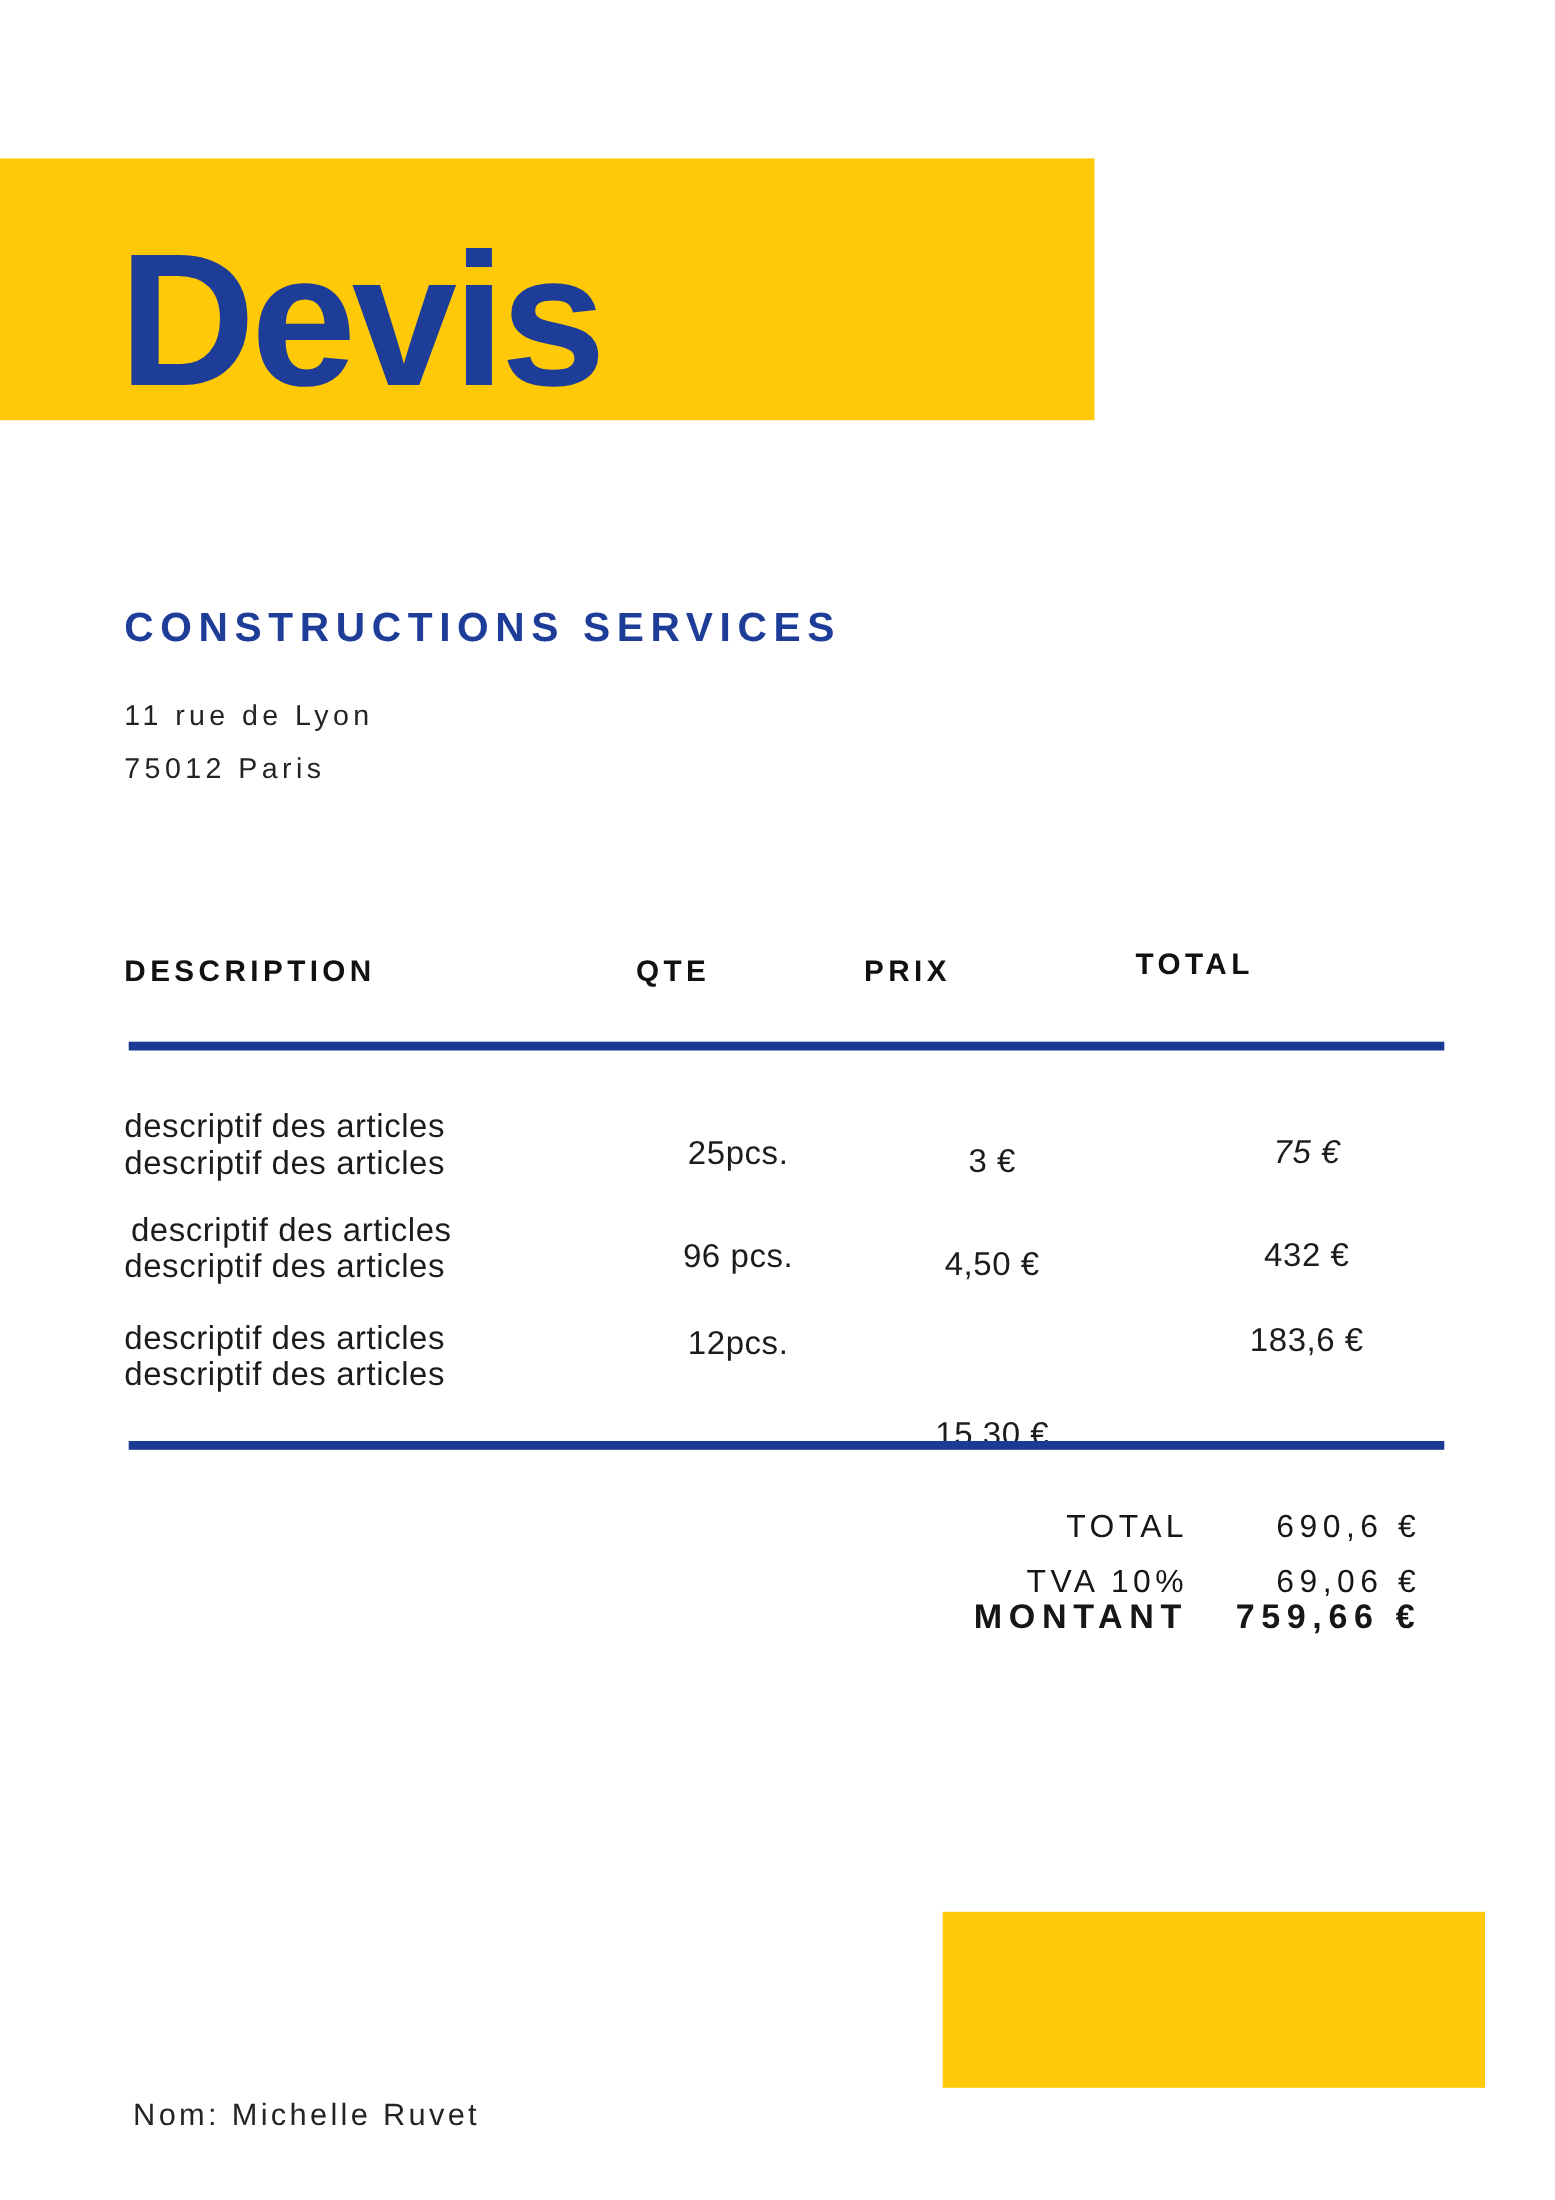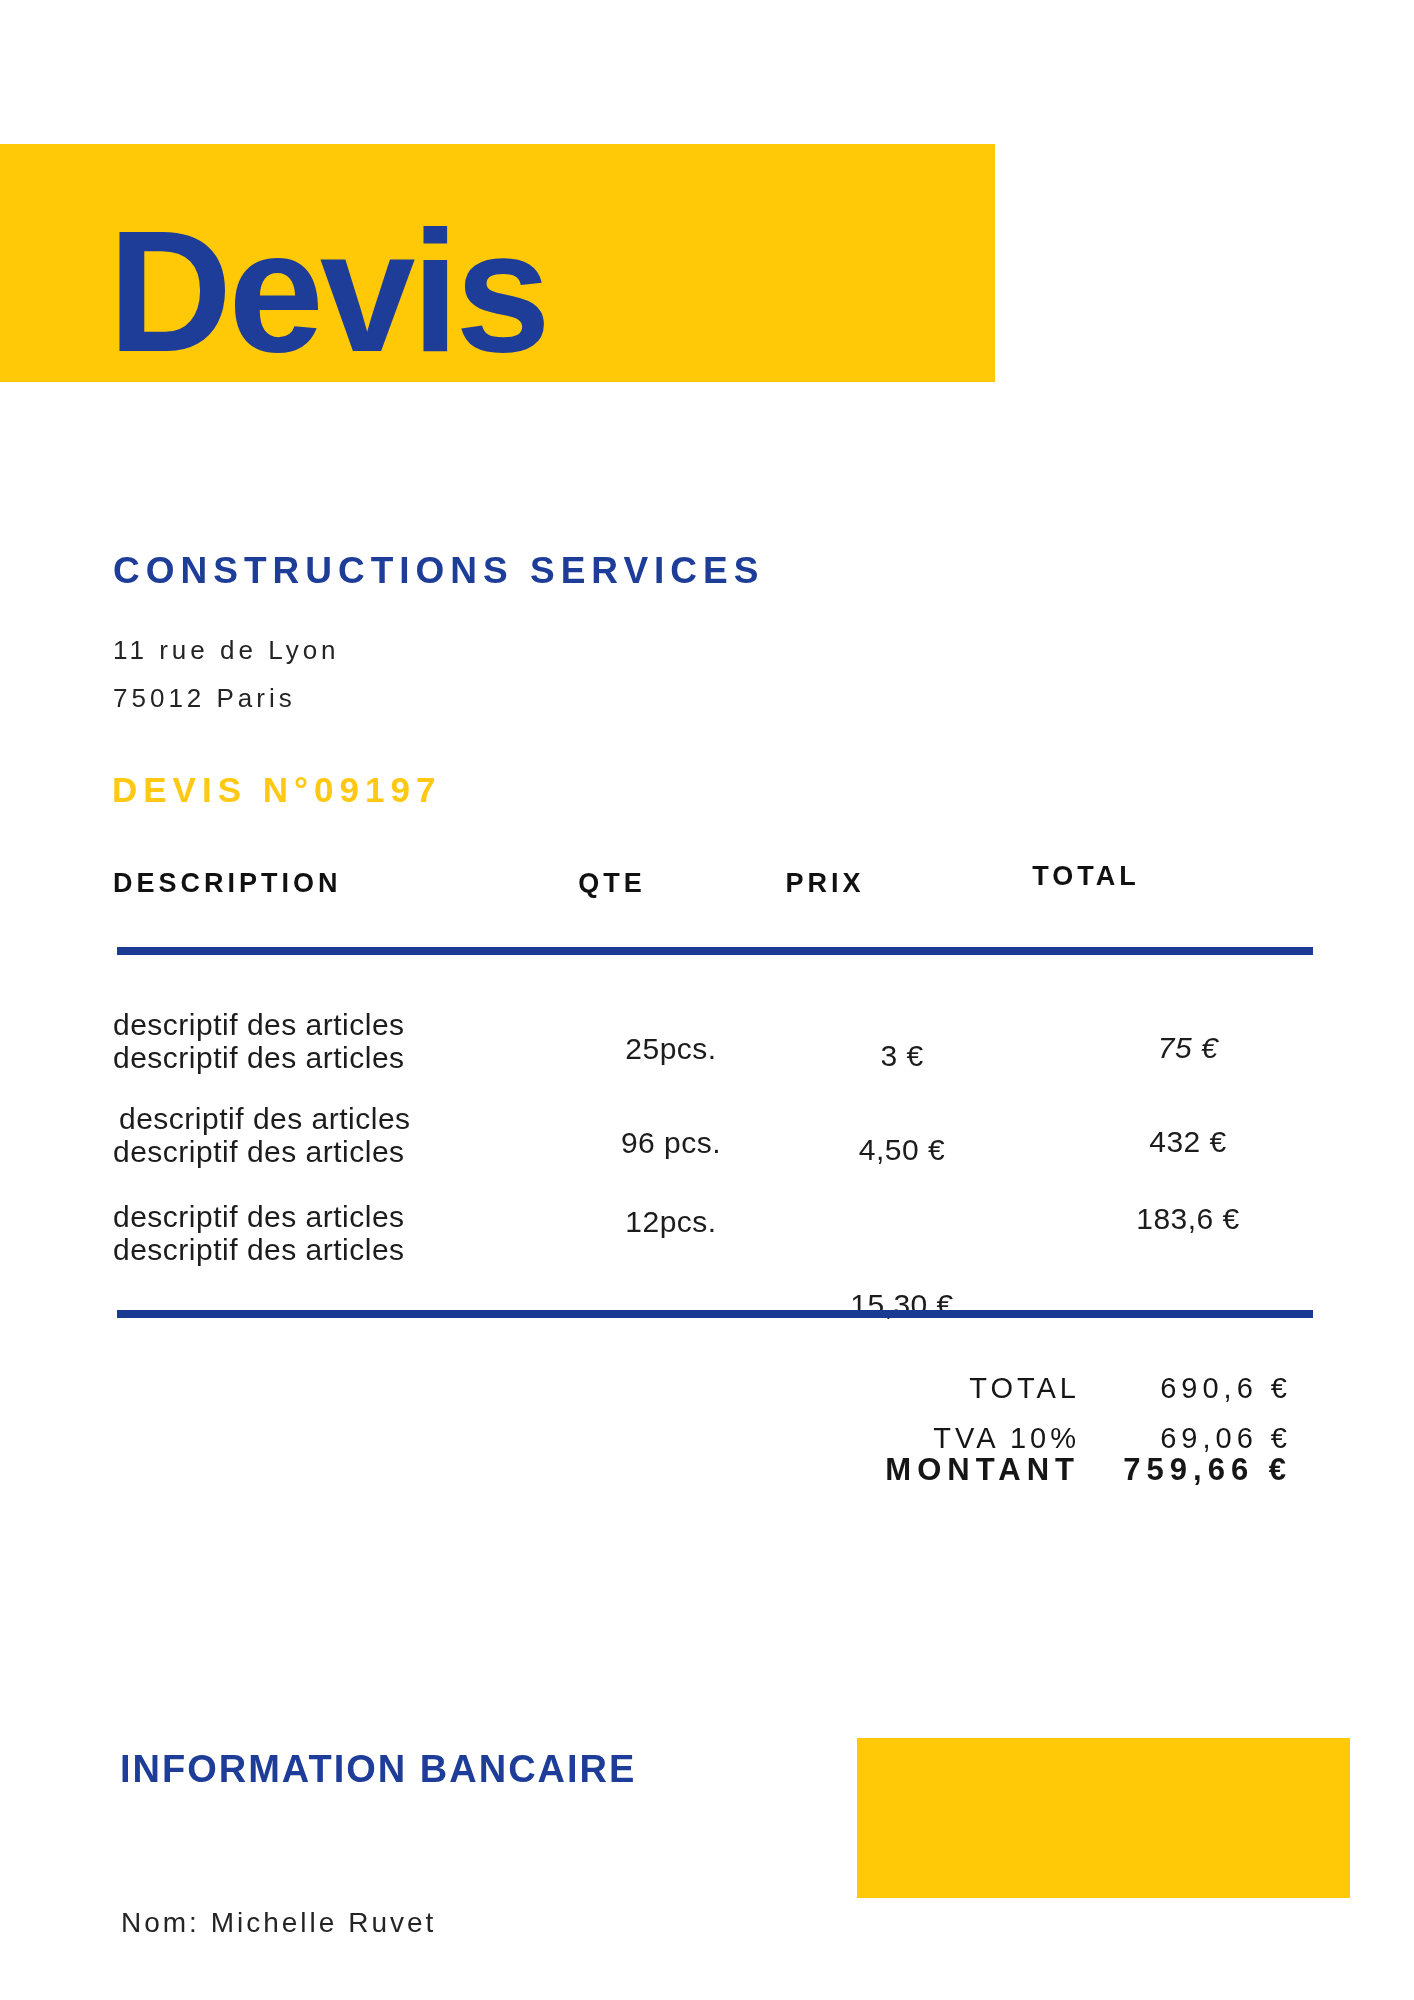--- a/index.html
+++ b/index.html
@@ -87,21 +87,20 @@
 
 <div class="page">
 
   <div class="abs banner"></div>
   <div class="abs devis-title">Devis</div>
 
   <div class="abs company-name">CONSTRUCTIONS SERVICES</div>
   <div class="abs addr addr1">11 rue de Lyon</div>
   <div class="abs addr addr2">75012 Paris</div>
 
-  <div class="abs quote-no">DEVIS N°09197</div>
 
   <div class="abs th th-desc">DESCRIPTION</div>
   <div class="abs th th-qte">QTE</div>
   <div class="abs th th-prix">PRIX</div>
   <div class="abs th th-total">TOTAL</div>
 
   <div class="abs rule rule-top"></div>
 
   <div class="abs cell desc r1-desc">
     <div>descriptif des articles</div>
@@ -132,16 +131,15 @@
   <div class="abs tot-label t1">TOTAL</div>
   <div class="abs tot-value t1">690,6 €</div>
 
   <div class="abs tot-label t2">TVA 10%</div>
   <div class="abs tot-value t2">69,06 €</div>
 
   <div class="abs tot-label t3 bold-row">MONTANT</div>
   <div class="abs tot-value t3 bold-row">759,66 €</div>
 
   <div class="abs bank-rect"></div>
-  <div class="abs bank-heading">INFORMATION BANCAIRE</div>
   <div class="abs bank-line bank-l1">Nom: Michelle Ruvet</div>
 
 </div>
 
 </body></html>

